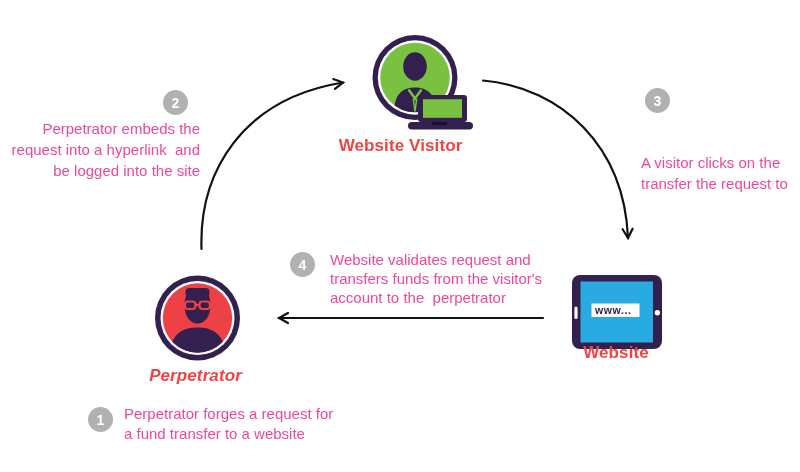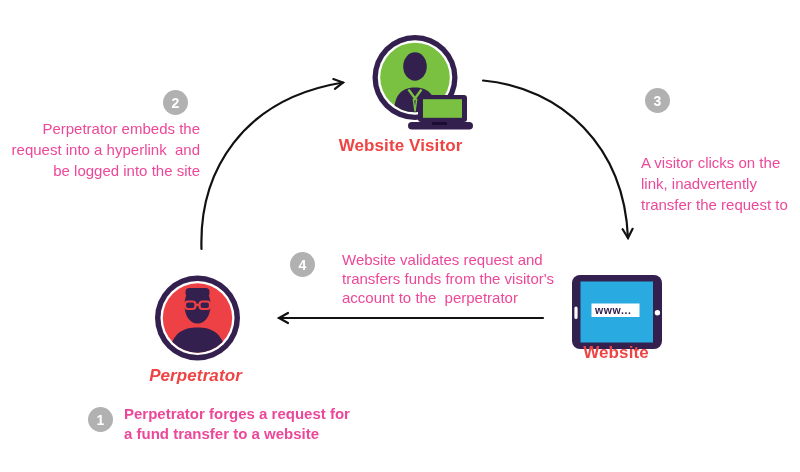--- a/index.html
+++ b/index.html
@@ -10,21 +10,21 @@
   .layer{position:absolute;left:0;top:0;}
   .abs{position:absolute;}
   .badge{
     position:absolute;width:25px;height:25px;border-radius:50%;
     background:#B1B1B1;color:#fff;font-weight:bold;font-size:14px;
     display:flex;align-items:center;justify-content:center;line-height:1;
   }
   .step-text{position:absolute;font-size:15px;color:#ec4899;}
   .step-line{white-space:pre;line-height:21px;}
   .lh20 .step-line{line-height:20px;}
-  .lh19 .step-line{line-height:19px;margin-left:12px;}
+  .lh19 .step-line{line-height:19px;}
   .align-right{text-align:right;}
   .actor-label{
     position:absolute;font-weight:700;font-size:17px;color:#ef4444;
     text-align:center;letter-spacing:0.1px;
   }
   svg text{font-family:"Liberation Sans","DejaVu Sans",sans-serif;}
 </style>
 </head>
 <body>
 
@@ -98,30 +98,29 @@
   <div class="badge" style="left:163px;top:90px;">2</div>
   <div class="step-text align-right" style="right:600px;top:118px;">
     <div class="step-line">Perpetrator embeds the</div>
     <div class="step-line">request into a hyperlink  and</div>
     <div class="step-line">be logged into the site</div>
   </div>
 
   <div class="badge" style="left:645px;top:88px;">3</div>
   <div class="step-text" style="left:641px;top:120px;margin-top:32px;">
     <div class="step-line">A visitor clicks on the</div>
-    <div class="step-line">link, inadvertently</div>
     <div class="step-line">transfer the request to</div>
   </div>
 
   <div class="badge" style="left:290px;top:252px;">4</div>
   <div class="step-text lh19" style="left:330px;top:250px;">
     <div class="step-line">Website validates request and</div>
     <div class="step-line">transfers funds from the visitor's</div>
     <div class="step-line">account to the  perpetrator</div>
   </div>
 
   <div class="badge" style="left:88px;top:407px;">1</div>
-  <div class="step-text lh20" style="left:124px;top:404px;font-weight:bold;">
+  <div class="step-text lh20" style="left:124px;top:404px;">
     <div class="step-line">Perpetrator forges a request for</div>
     <div class="step-line">a fund transfer to a website</div>
   </div>
 
 </div>
 
 </body></html>

